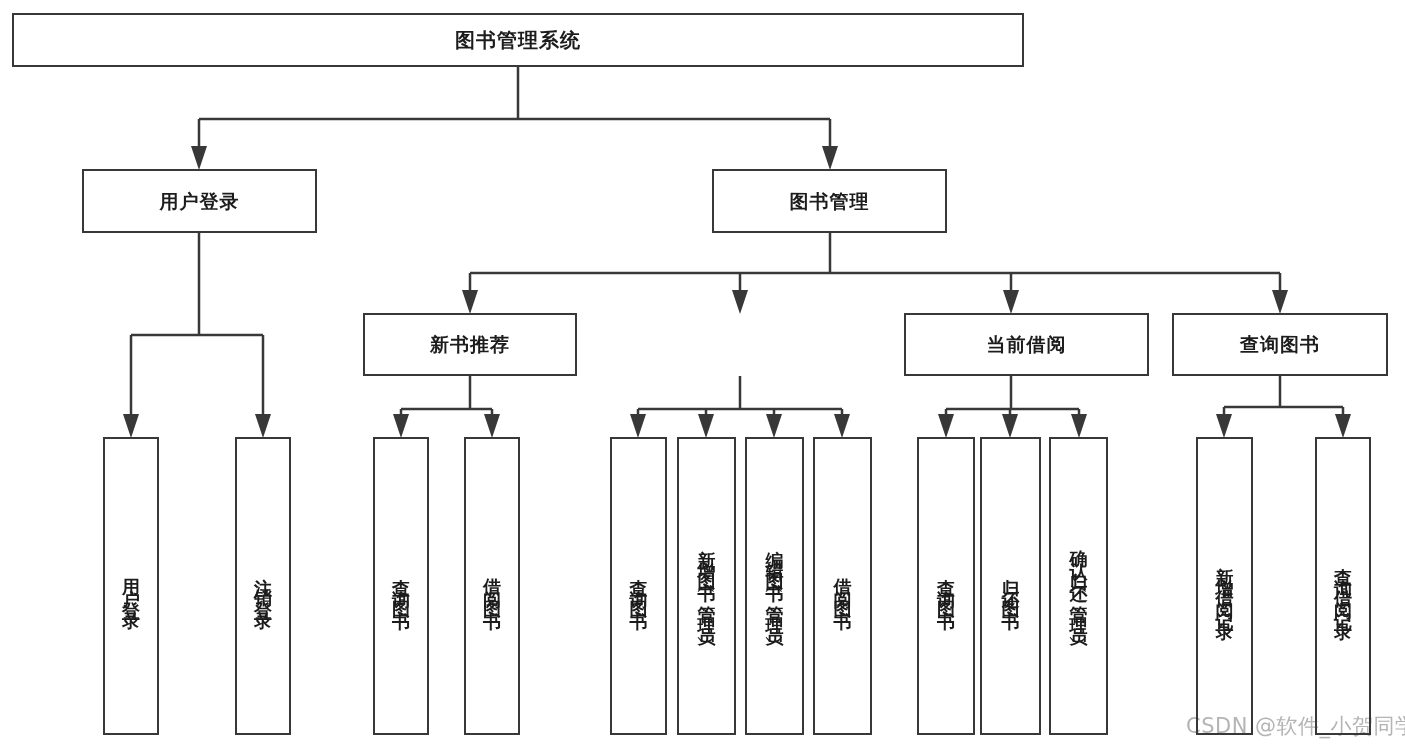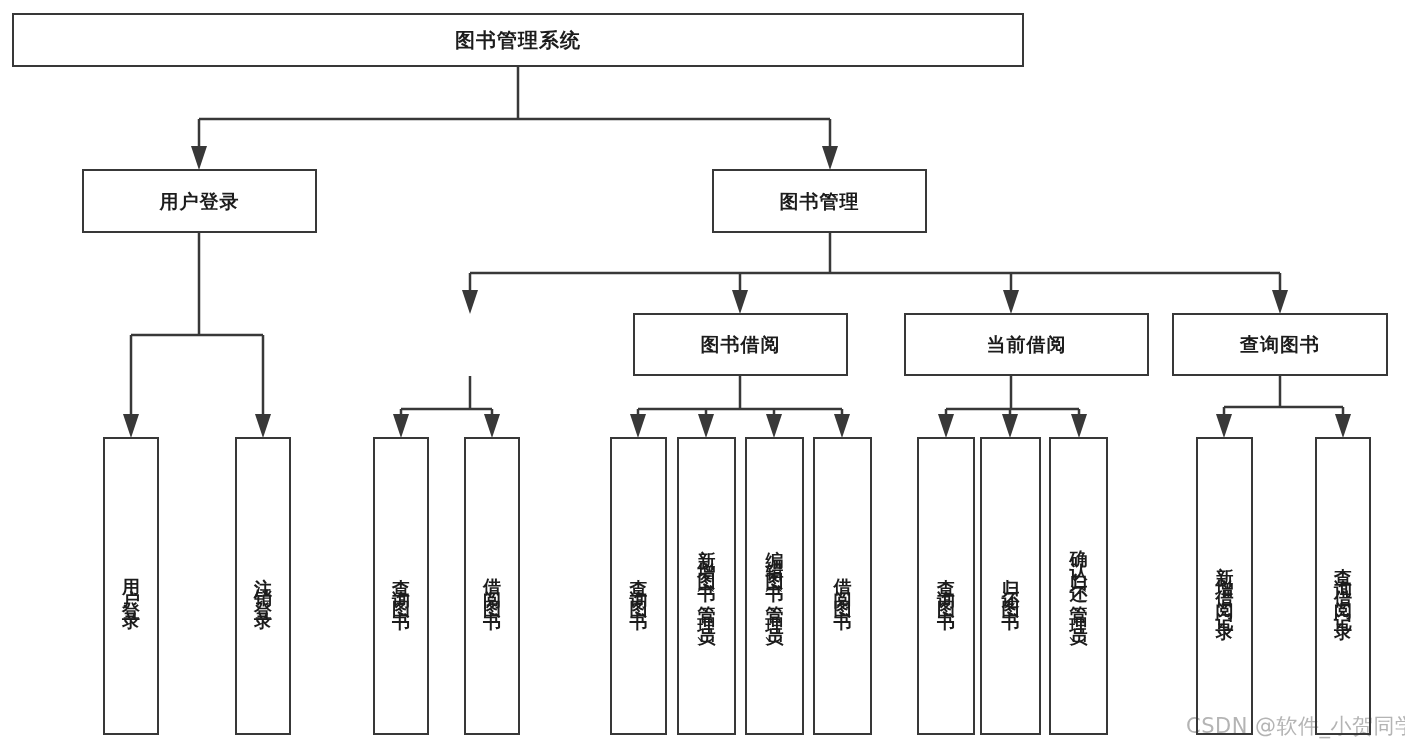--- a/index.html
+++ b/index.html
@@ -105,23 +105,23 @@
     <g>
       <path d="M1280 376 V407 M1224 407 H1343 M1224 407 V416 M1343 407 V416"></path>
       <polygon points="1216,414 1232,414 1224,438"></polygon>
       <polygon points="1335,414 1351,414 1343,438"></polygon>
     </g>
   </svg>
 
   <div class="node title" style="left:12px;top:13px;width:1012px;height:54px">图书管理系统</div>
 
   <div class="node" style="left:82px;top:169px;width:235px;height:64px">用户登录</div>
-  <div class="node" style="left:712px;top:169px;width:215px;height:64px">图书管理</div>
+  <div class="node" style="left:712px;top:169px;width:235px;height:64px">图书管理</div>
 
-  <div class="node" style="left:633px;top:313px;width:215px;height:63px">图书借阅</div>
+  <div class="node" style="left:363px;top:313px;width:214px;height:63px">新书推荐</div>
   <div class="node" style="left:904px;top:313px;width:245px;height:63px">当前借阅</div>
   <div class="node" style="left:1172px;top:313px;width:216px;height:63px">查询图书</div>
 
   <div class="node v" style="left:103px;top:437px;width:56px;height:298px">用户登录</div>
   <div class="node v" style="left:235px;top:437px;width:56px;height:298px">注销登录</div>
 
   <div class="node v" style="left:373px;top:437px;width:56px;height:298px">查询图书</div>
   <div class="node v" style="left:464px;top:437px;width:56px;height:298px">借阅图书</div>
 
   <div class="node v" style="left:610px;top:437px;width:57px;height:298px">查询图书</div>

